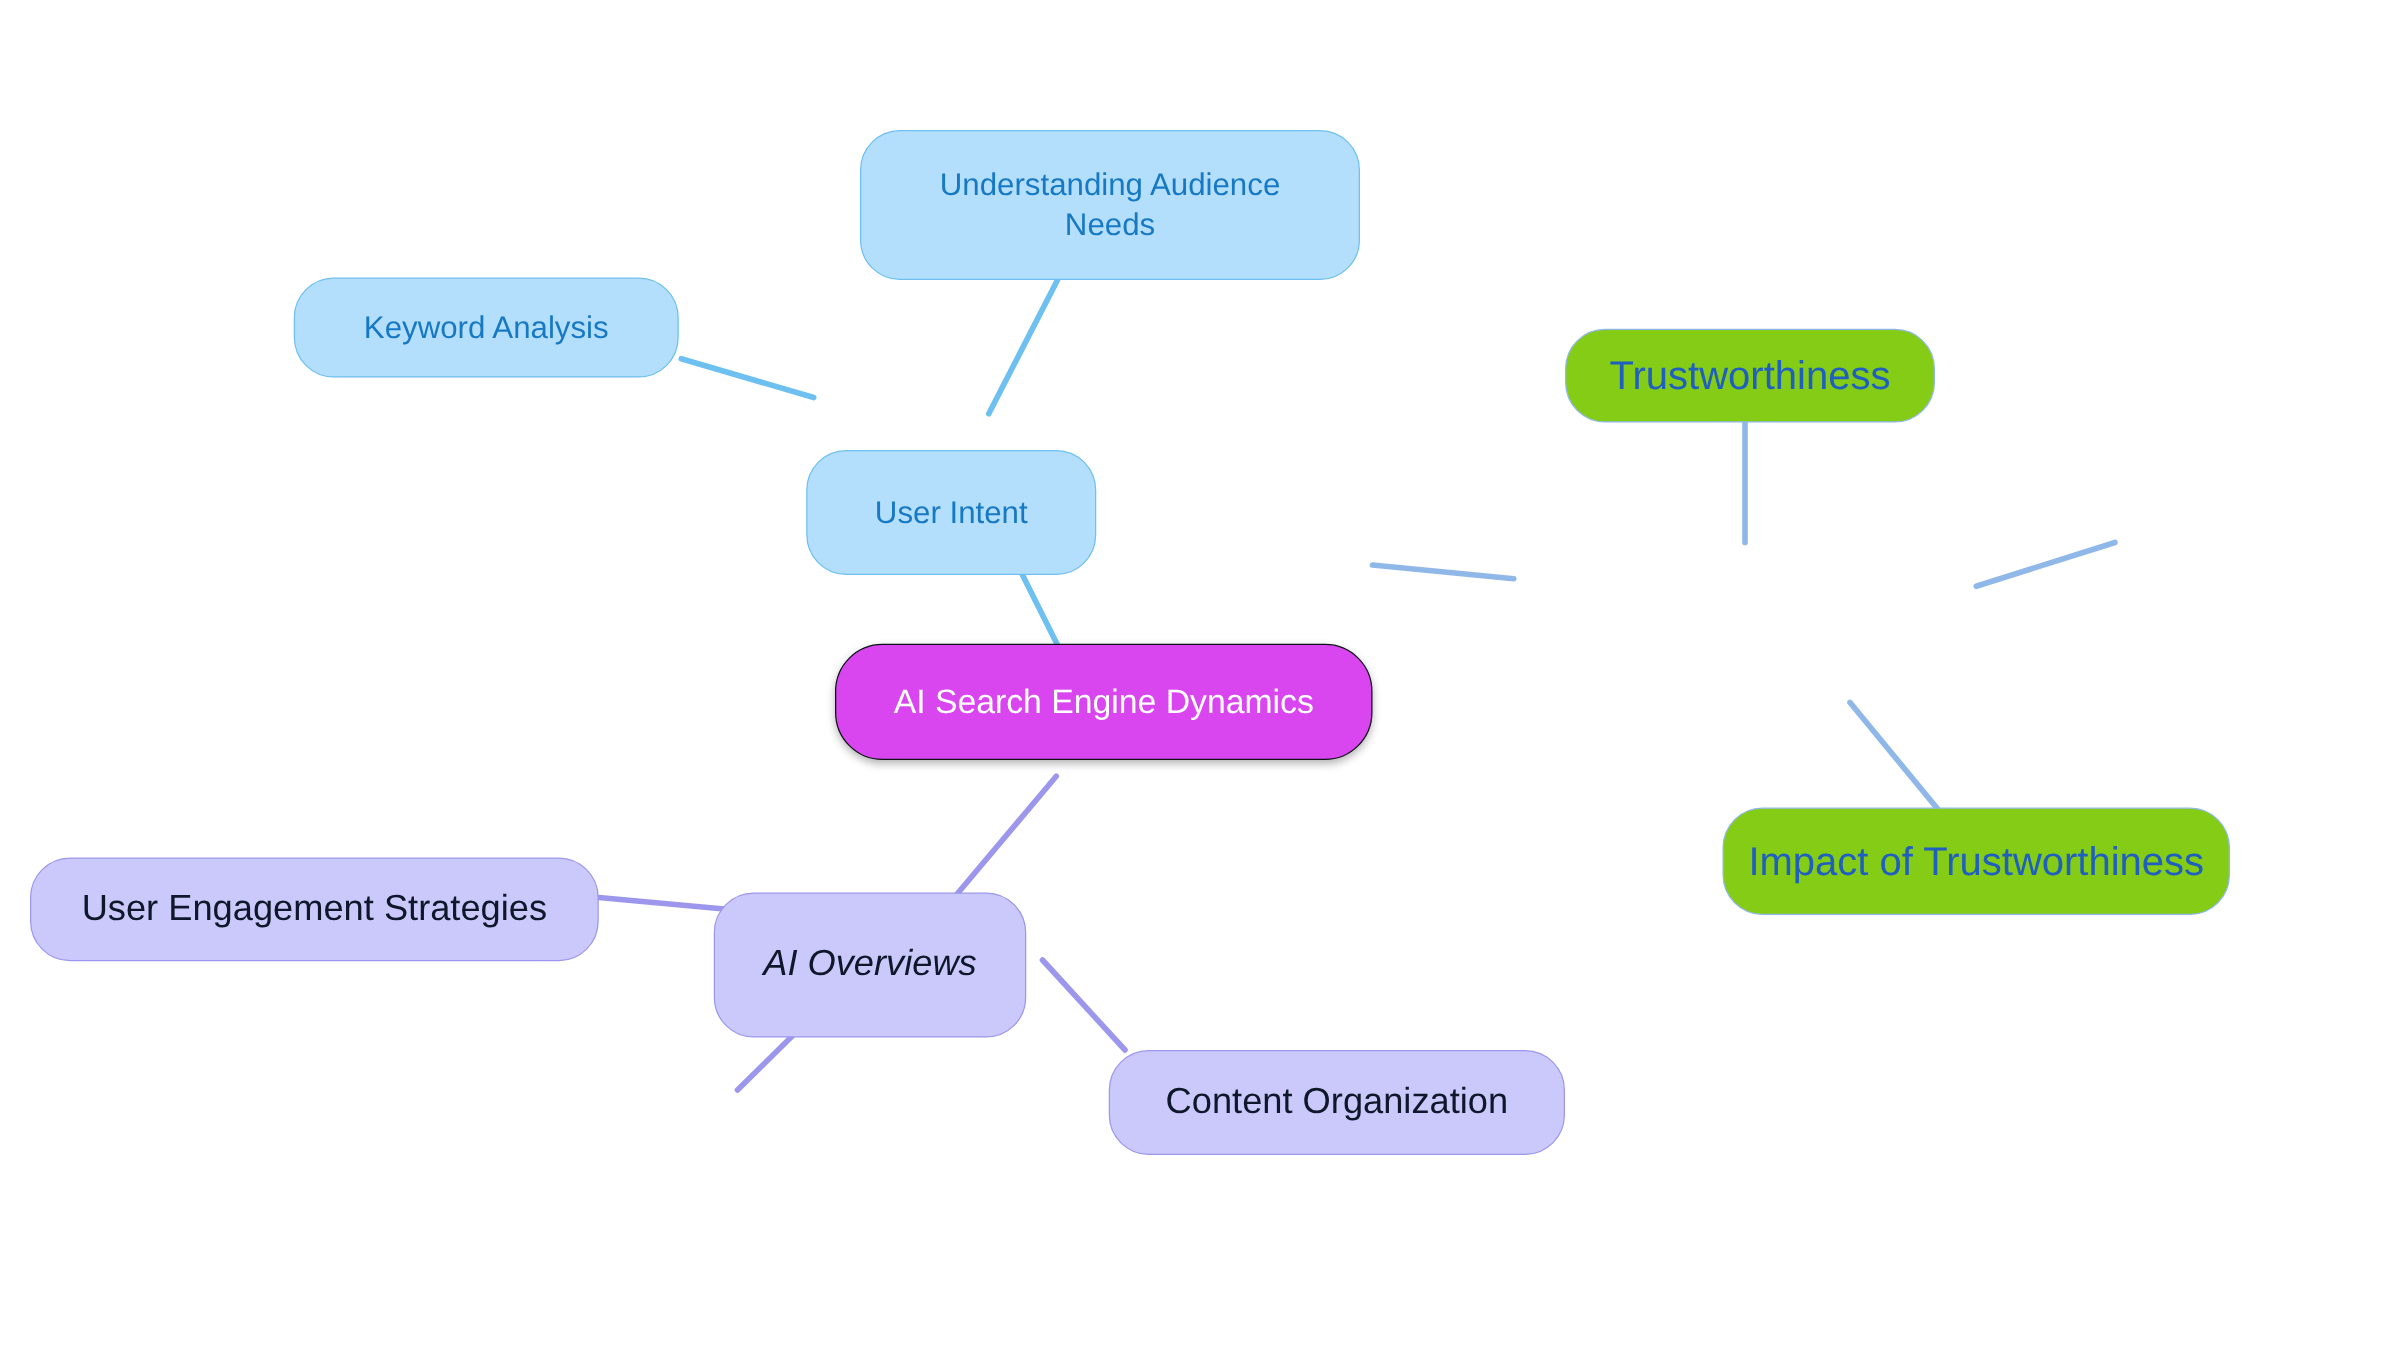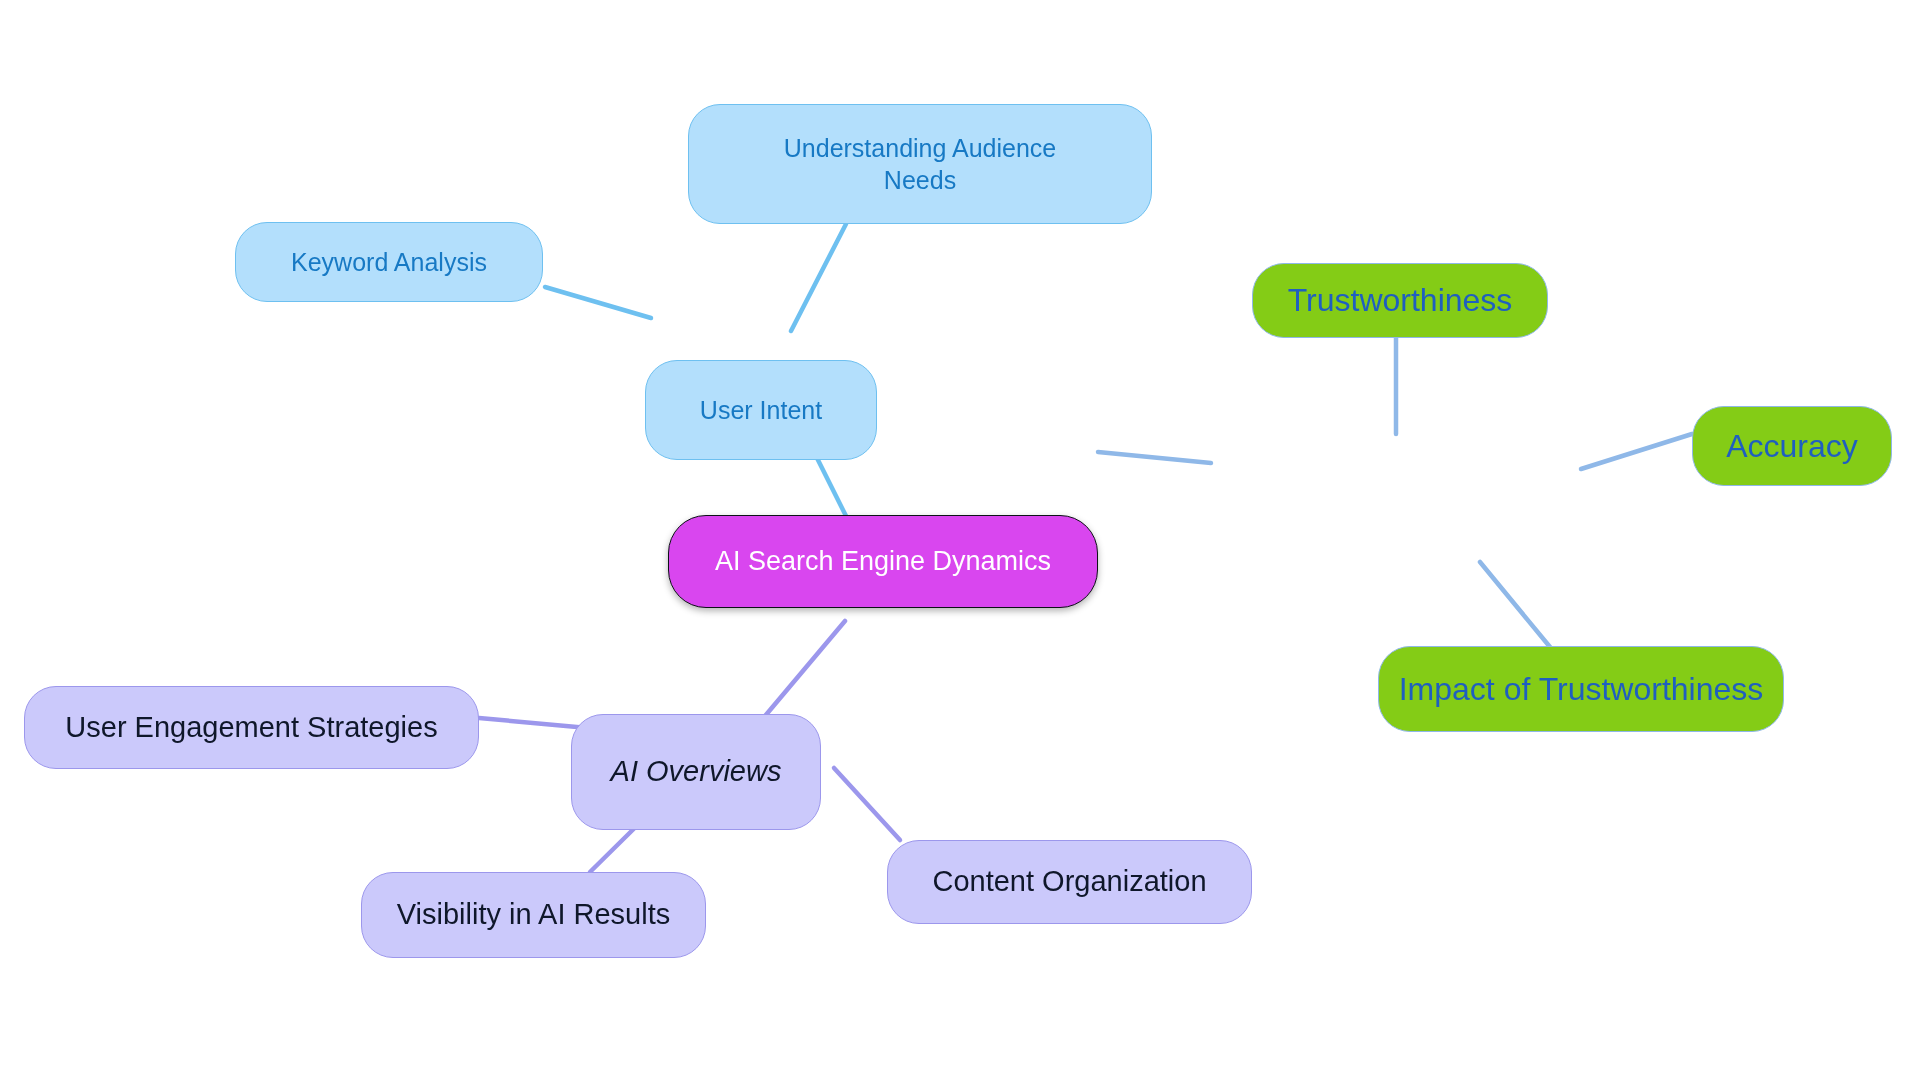--- a/index.html
+++ b/index.html
@@ -100,33 +100,31 @@
 
     <path d="M 663 800 L 590 872" fill="none" stroke="#9c97ec" stroke-width="4.5" stroke-linecap="round"></path>
 
     <path d="M 834 768 L 900 840" fill="none" stroke="#9c97ec" stroke-width="4.5" stroke-linecap="round"></path>
   </svg>
 
   <div class="node root" style="left:668px; top:515px; width:430px; height:93px;">AI Search Engine Dynamics</div>
 
   <div class="node blue" style="left:645px; top:332px; width:232px; height:100px;margin-top:28px;">User Intent</div>
 
-  <div class="node blue" style="left:688px; top:104px; width:464px; height:120px;">Understanding Audience
+  <div class="node blue" style="left:688px; top:104px; width:400px; height:120px;">Understanding Audience
 Needs</div>
 
   <div class="node blue" style="left:235px; top:222px; width:308px; height:80px;">Keyword Analysis</div>
 
 
   <div class="node paleblue" style="left:1252px; top:263px; width:296px; height:75px;">Trustworthiness</div>
 
-  <div class="node paleblue" style="left:1692px; top:406px; width:200px; height:80px;">Accuracy</div>
 
   <div class="node paleblue" style="left:1378px; top:646px; width:406px; height:86px;">Impact of Trustworthiness</div>
 
   <div class="node purple" style="left:571px; top:714px; width:250px; height:116px;font-style:italic;">AI Overviews</div>
 
   <div class="node purple" style="left:24px; top:686px; width:455px; height:83px;">User Engagement Strategies</div>
 
-  <div class="node purple" style="left:361px; top:872px; width:345px; height:86px;">Visibility in AI Results</div>
 
   <div class="node purple" style="left:855px; top:840px; width:365px; height:84px;margin-left:32px;">Content Organization</div>
 
 </div>
 
 </body></html>

